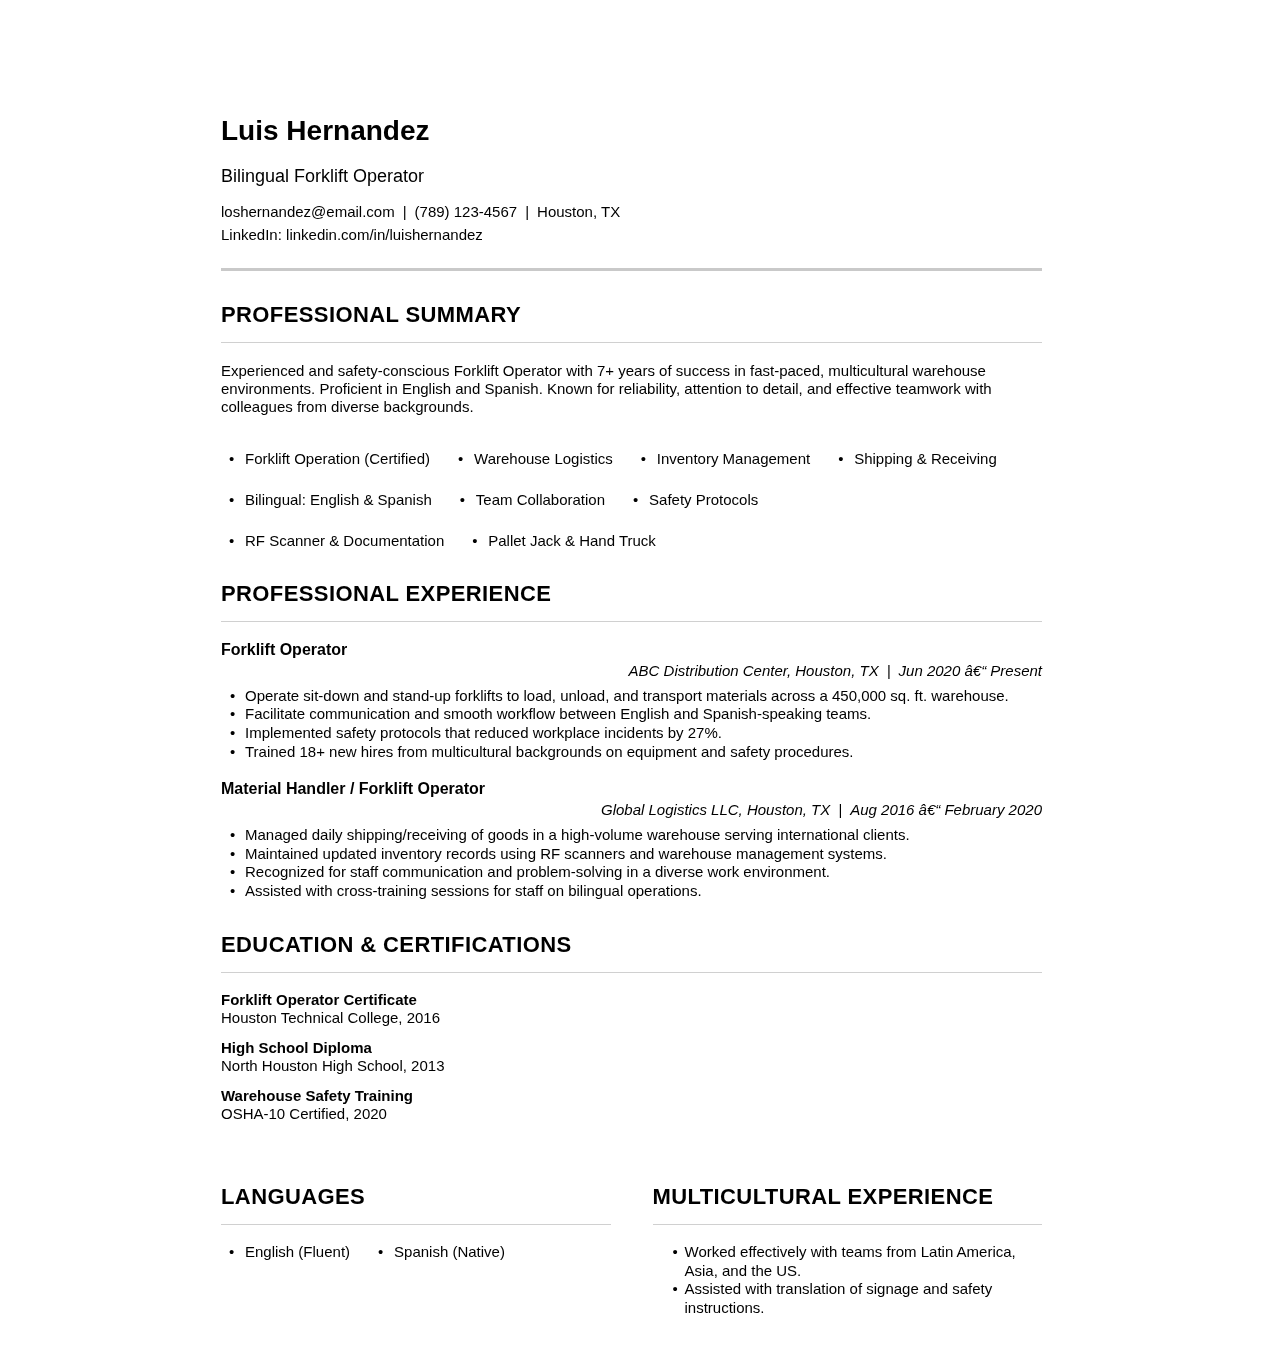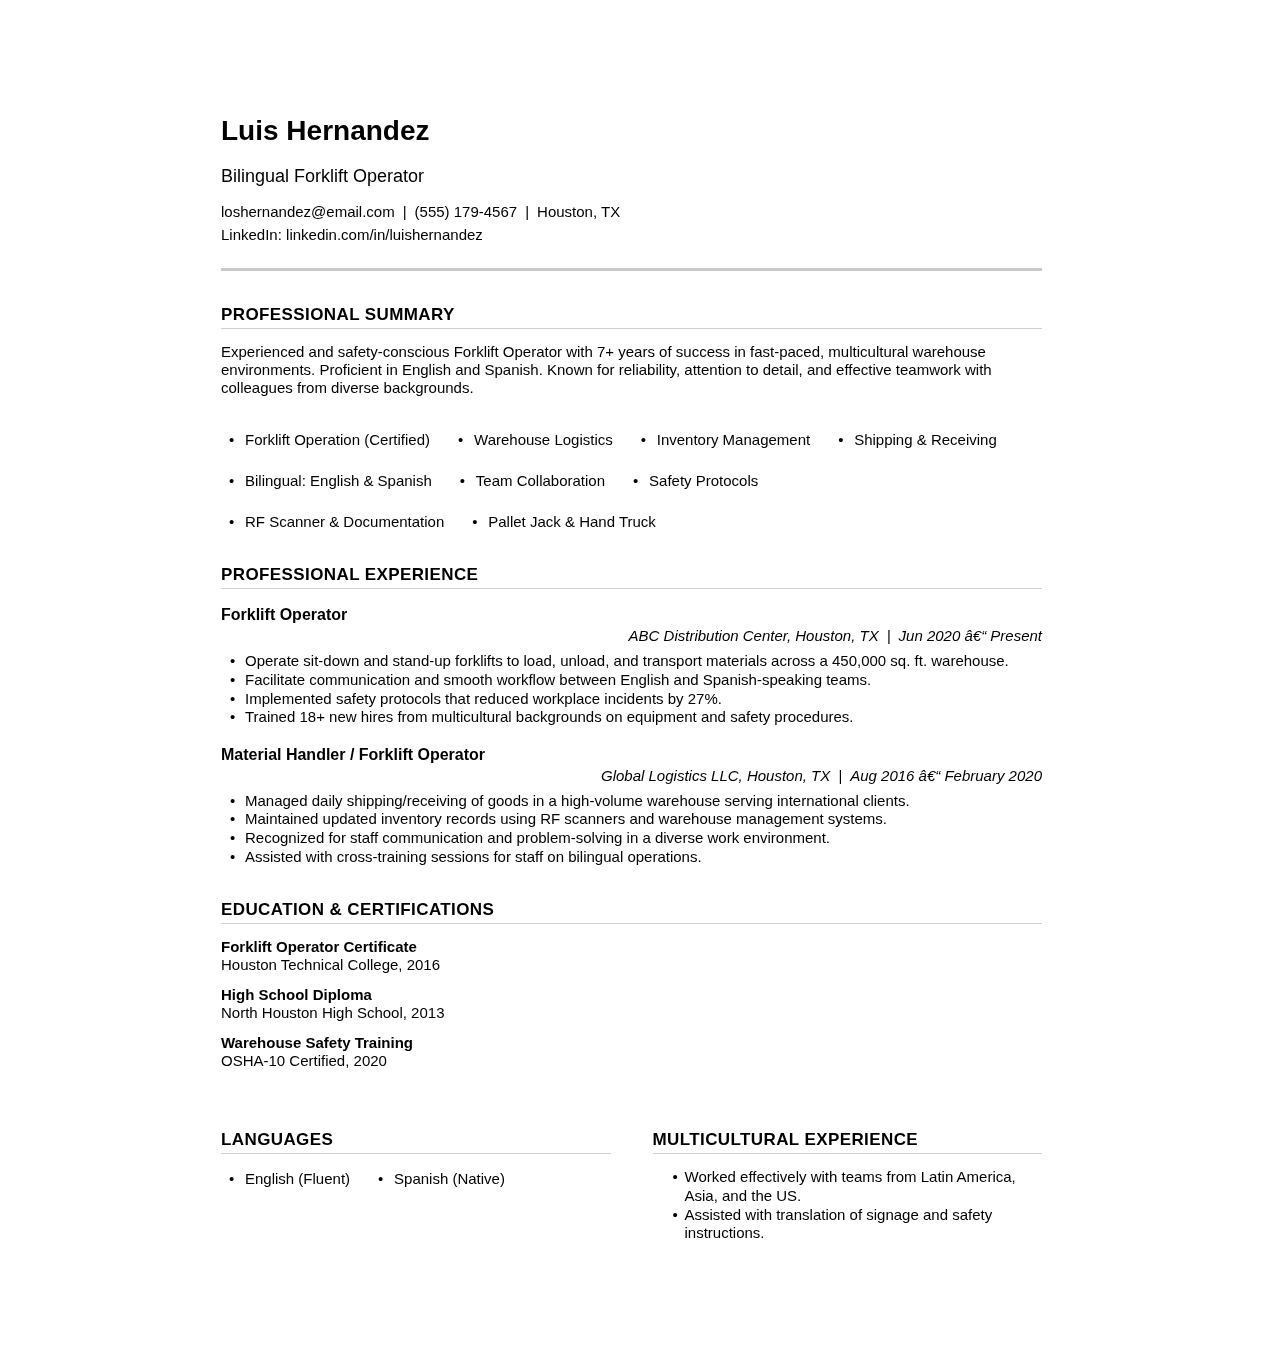--- a/index.html
+++ b/index.html
@@ -16,22 +16,22 @@
   .name { font-size: 28px; font-weight: 700; line-height: 1.15; letter-spacing: 0; }
   .subtitle { font-size: 18px; line-height: 1.2; margin-top: 10px; }
   .contact { line-height: 18px; margin-top: 16px; }
   .contact + .contact { margin-top: 5px; }
   .sep { margin: 0 8px; }
 
   .top-divider { height: 3px; background: var(--divider, #c9c9c9); margin-top: 24px; }
 
   .sec { margin-top: 34px; }
   .sec-h {
-    font-size: 17px; font-weight: 700; letter-spacing: .4px; line-height: 20px;
-    padding-bottom: 3px; border-bottom: 1px solid var(--section_rule, #d0d0d0);
+    font-size: 22px; font-weight: 700; letter-spacing: .4px; line-height: 20px;
+    padding-bottom: 17px; border-bottom: 1px solid var(--section_rule, #d0d0d0);
   }
 
   .summary { line-height: 18px; margin-top: 0; }
 
   .skills .skill-row { display: flex; flex-wrap: nowrap; column-gap: 20px; margin-top: 23px; }
   .skills .skill-row:first-child { margin-top: 16px; }
 
   .bullet-item { position: relative; padding-left: 24px; white-space: nowrap; line-height: 18px; }
   .bullet-item .b { position: absolute; left: 8px; }
 
@@ -57,21 +57,21 @@
   .mc-list li .b { left: 20px; }
 </style>
 </head>
 <body>
 
 <div class="page">
 
   <header>
     <h1 class="name">Luis Hernandez</h1>
     <div class="subtitle">Bilingual Forklift Operator</div>
-    <div class="contact"><span>loshernandez@email.com</span><span class="sep">|</span><span>(555) 179-4567</span><span class="sep">|</span><span>Houston, TX</span></div>
+    <div class="contact"><span>loshernandez@email.com</span><span class="sep">|</span><span>(789) 123-4567</span><span class="sep">|</span><span>Houston, TX</span></div>
     <div class="contact">LinkedIn: linkedin.com/in/luishernandez</div>
     <div class="top-divider"></div>
   </header>
 
   <section class="sec">
     <h2 class="sec-h">PROFESSIONAL SUMMARY</h2>
     <p class="summary">Experienced and safety-conscious Forklift Operator with 7+ years of success in fast-paced, multicultural warehouse environments. Proficient in English and Spanish. Known for reliability, attention to detail, and effective teamwork with colleagues from diverse backgrounds.</p>
   </section>
 
   <section class="sec">

